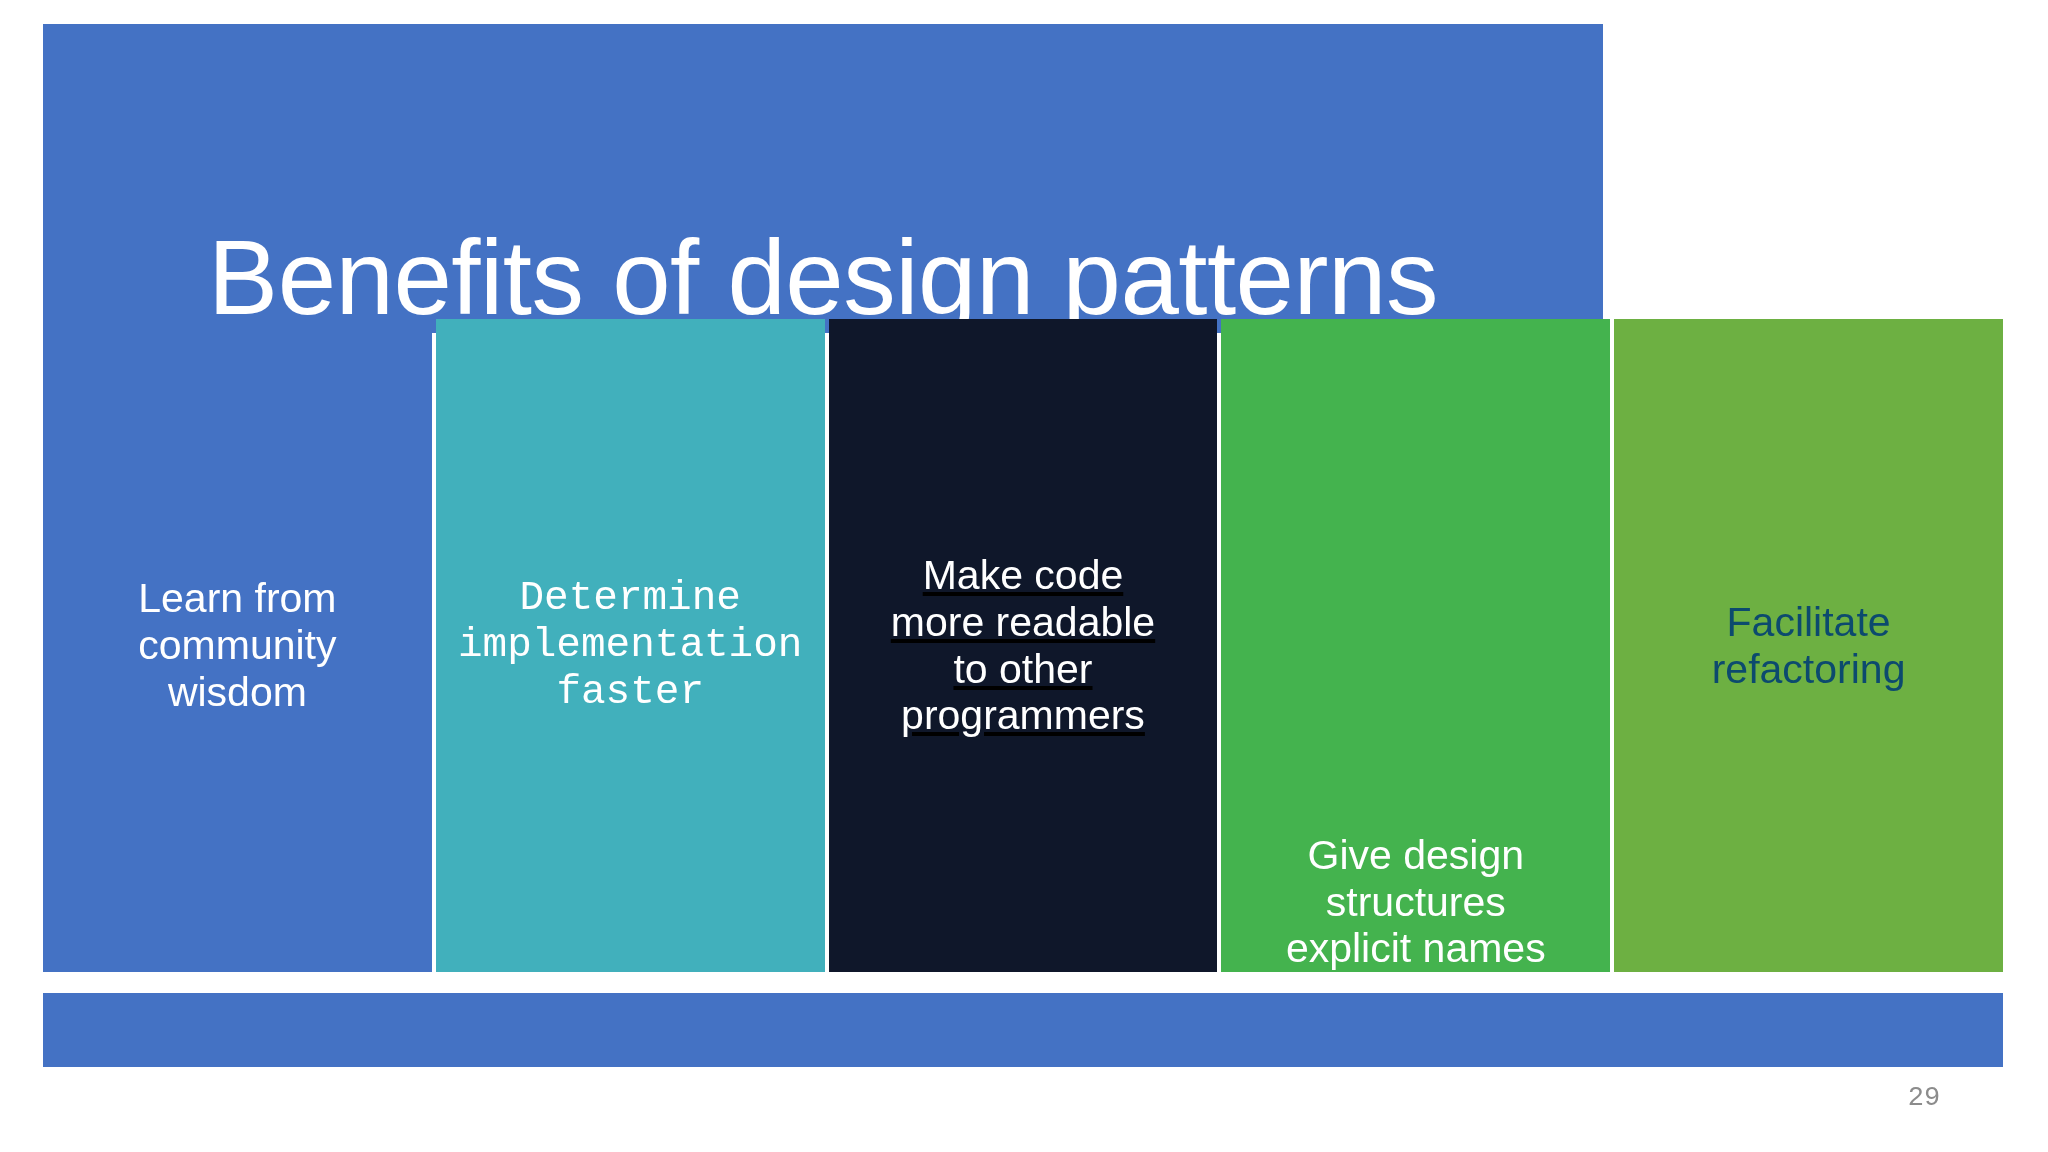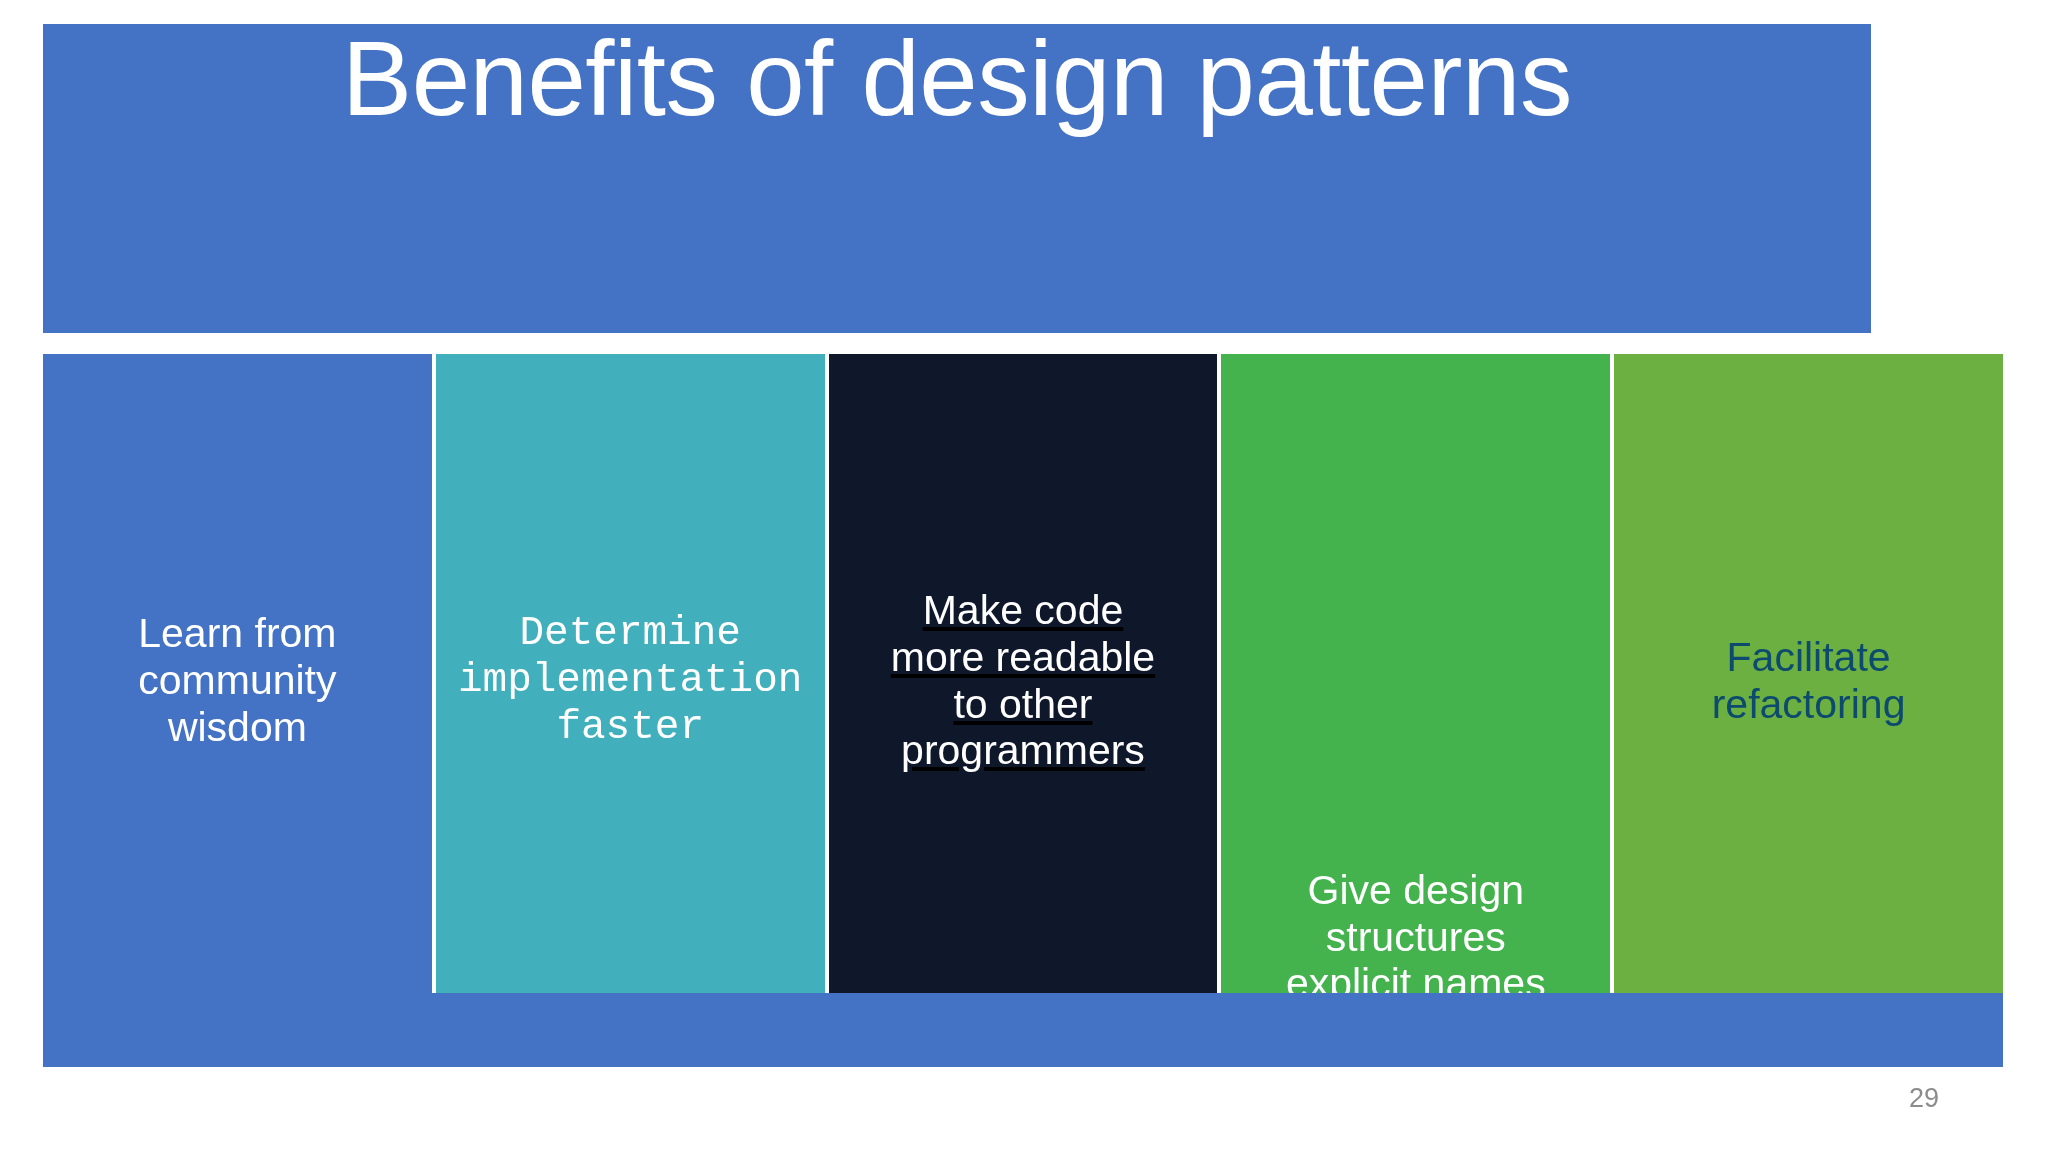--- a/index.html
+++ b/index.html
@@ -19,44 +19,44 @@
     width: 2048px;
     height: 1152px;
     background: #ffffff;
   }
 
   
   .title-banner {
     position: absolute;
     left: 43px;
     top: 24px;
-    width: 1828px;
+    width: 1560px;
     height: 309px;
     background: #4472C4;
     display: flex;
-    align-items: flex-start;
+    align-items: flex-end;
     justify-content: center;
     box-sizing: border-box;
   }
   .title-text {
     color: #ffffff;
     font-size: 105px;
     font-weight: 400;
     line-height: 1.05;
     letter-spacing: -0.5px;
     text-align: center;
     white-space: nowrap;
     font-family: "Liberation Sans", sans-serif;
   }
 
   
   .columns-band {
     position: absolute;
     left: 43px;
-    top: 354px;
+    top: 319px;
     width: 1960px;
     height: 653px;
     display: flex;
     gap: 4px;
   }
   .column {
     flex: 1 1 0;
     display: flex;
     align-items: center;
     justify-content: center;
@@ -133,15 +133,15 @@
 
     <div class="column" style="background: rgb(109, 176, 66);">
       <div class="column-label" style="color: #0c4a6e;">Facilitate
 refactoring</div>
     </div>
 
   </div>
 
   <div class="bottom-bar" style="background: rgb(68, 114, 196);"></div>
 
-  <div class="slide-number" style="color: rgb(140, 140, 140);">29</div>
+  <div class="slide-number" style="color: rgb(140, 140, 140); font-family: Liberation Mono, monospace;">29</div>
 
 </div>
 
 </body></html>

